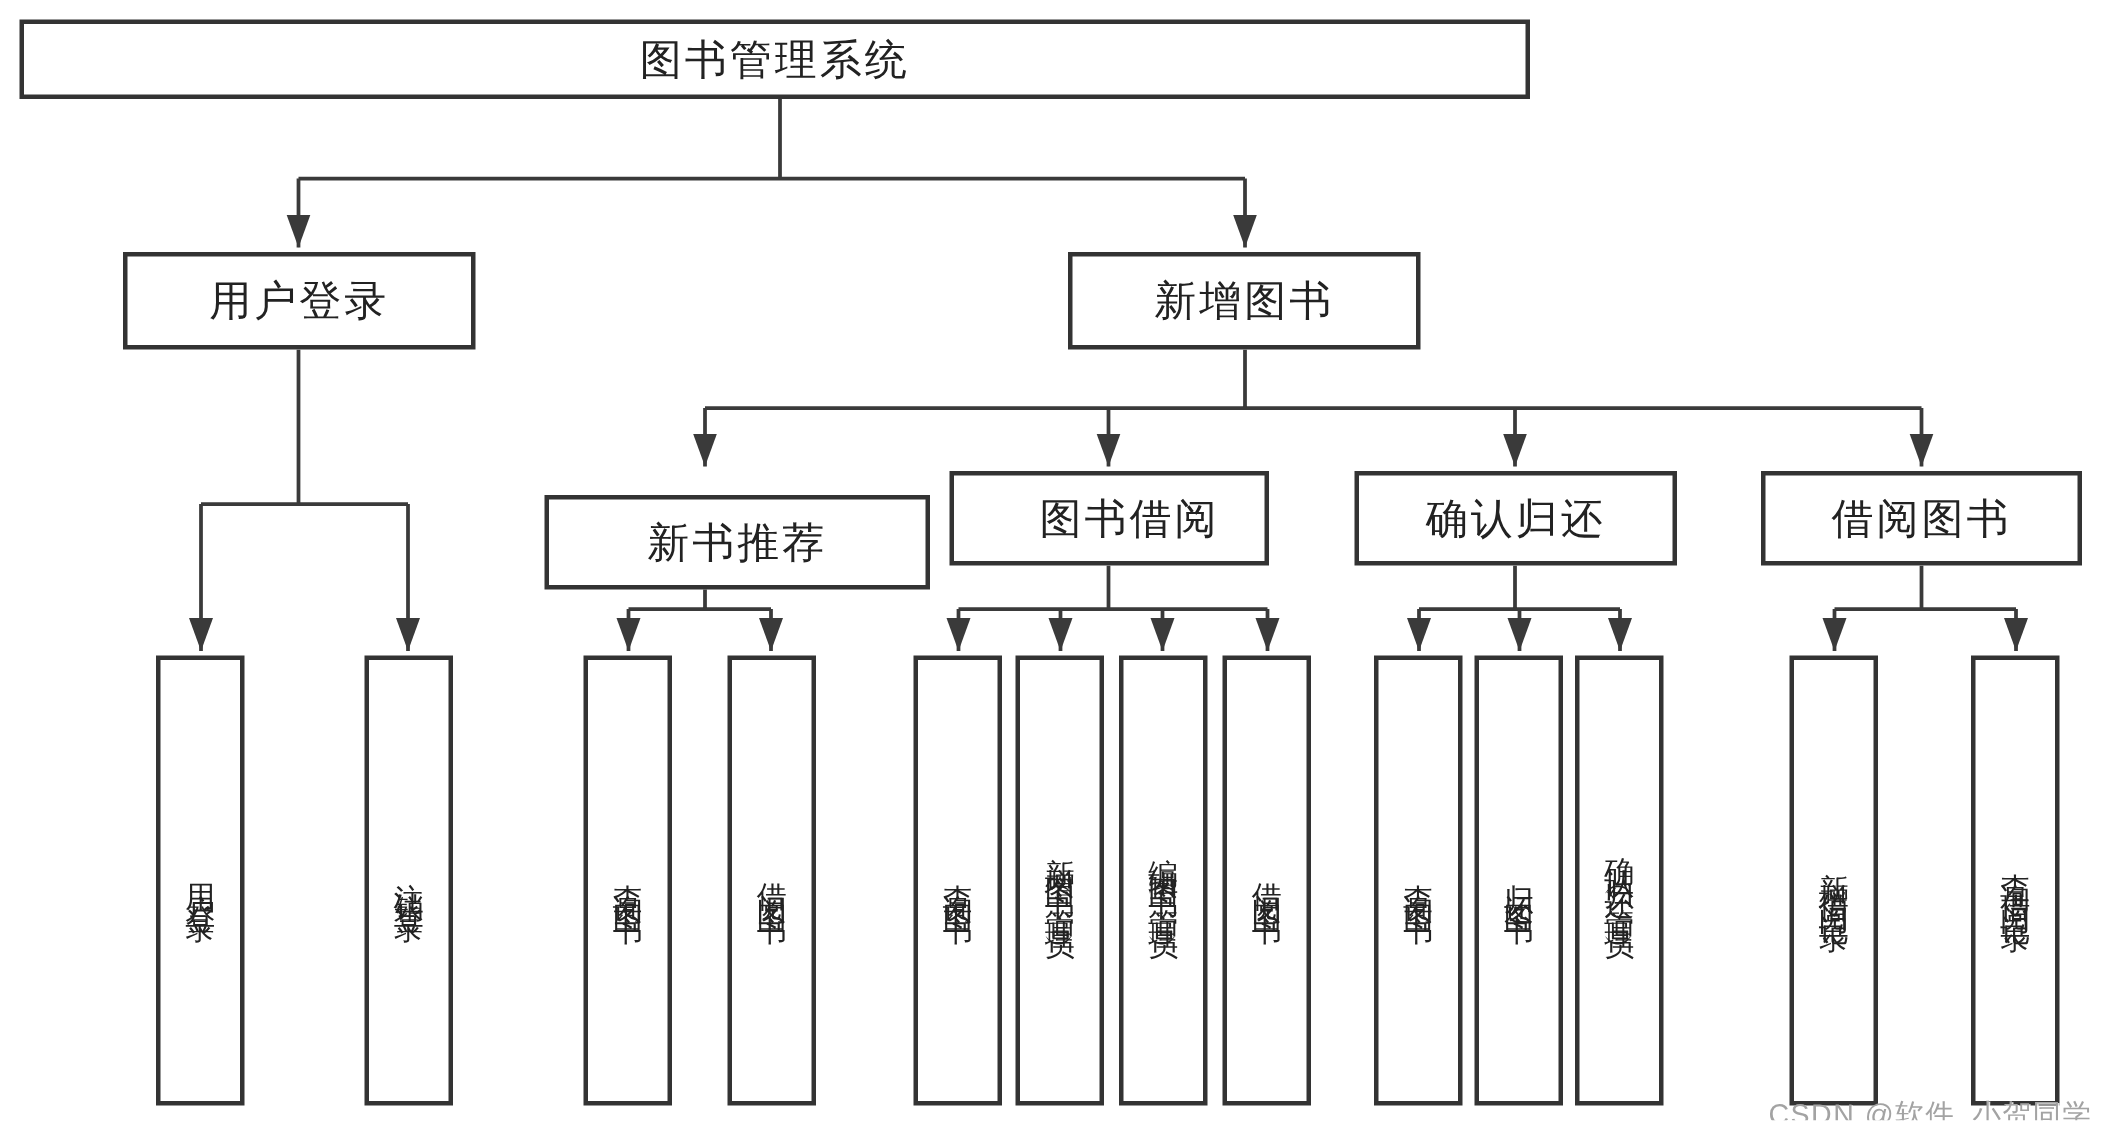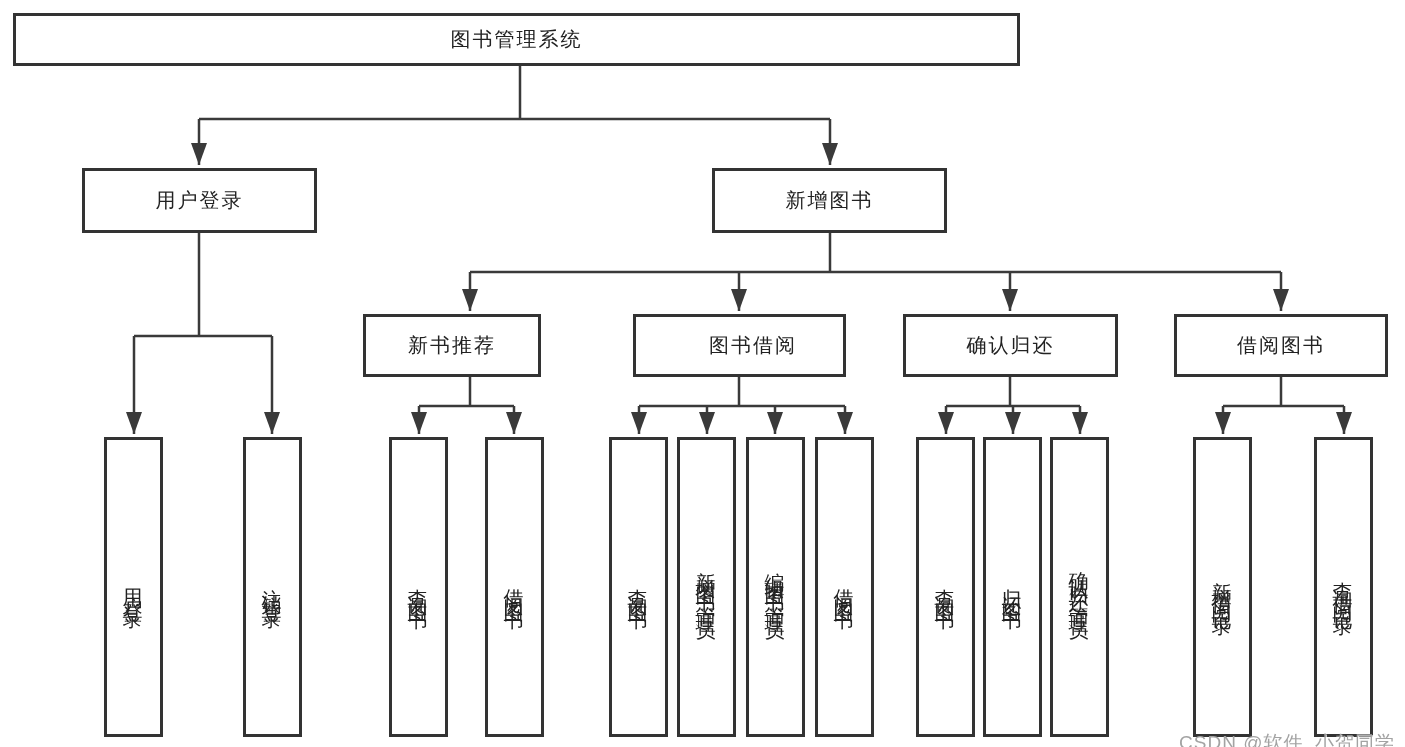--- a/index.html
+++ b/index.html
@@ -23,29 +23,29 @@
   .box{
     position:absolute;
     box-sizing:border-box;
     background:var(--background);
     border:3px solid var(--box-border);
     display:flex;align-items:center;justify-content:center;
     color:var(--text);
     z-index:1;
   }
   .hlabel{
-    font-size:20px;
+    font-size:28px;
     letter-spacing:2px;
     white-space:nowrap;
   }
   .root{left:13px;top:13px;width:1007px;height:53px;}
   .n-user-login{left:82px;top:168px;width:235px;height:65px;}
   .n-book-mgmt{left:712px;top:168px;width:235px;height:65px;}
   .l3{top:314px;height:63px;}
-  .n-new-books{left:363px;width:178px;}
+  .n-new-books{left:363px;width:257px;margin-top:16px;}
   .n-book-borrow{left:633px;width:213px;padding-left:27px;}
   .n-current-borrow{left:903px;width:215px;}
   .n-borrow-records{left:1174px;width:214px;}
   .leaf{top:437px;width:59px;height:300px;}
   .vlabel{
     writing-mode:vertical-rl;
     text-orientation:mixed;
     font-size:20px;
     letter-spacing:7px;
     white-space:nowrap;

